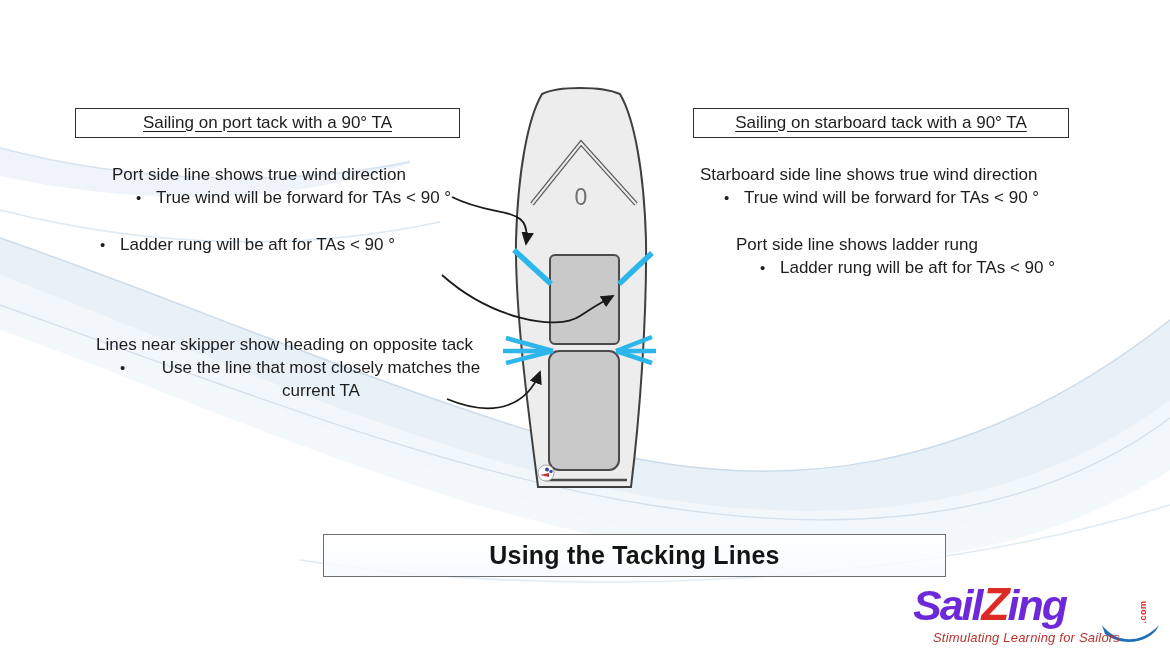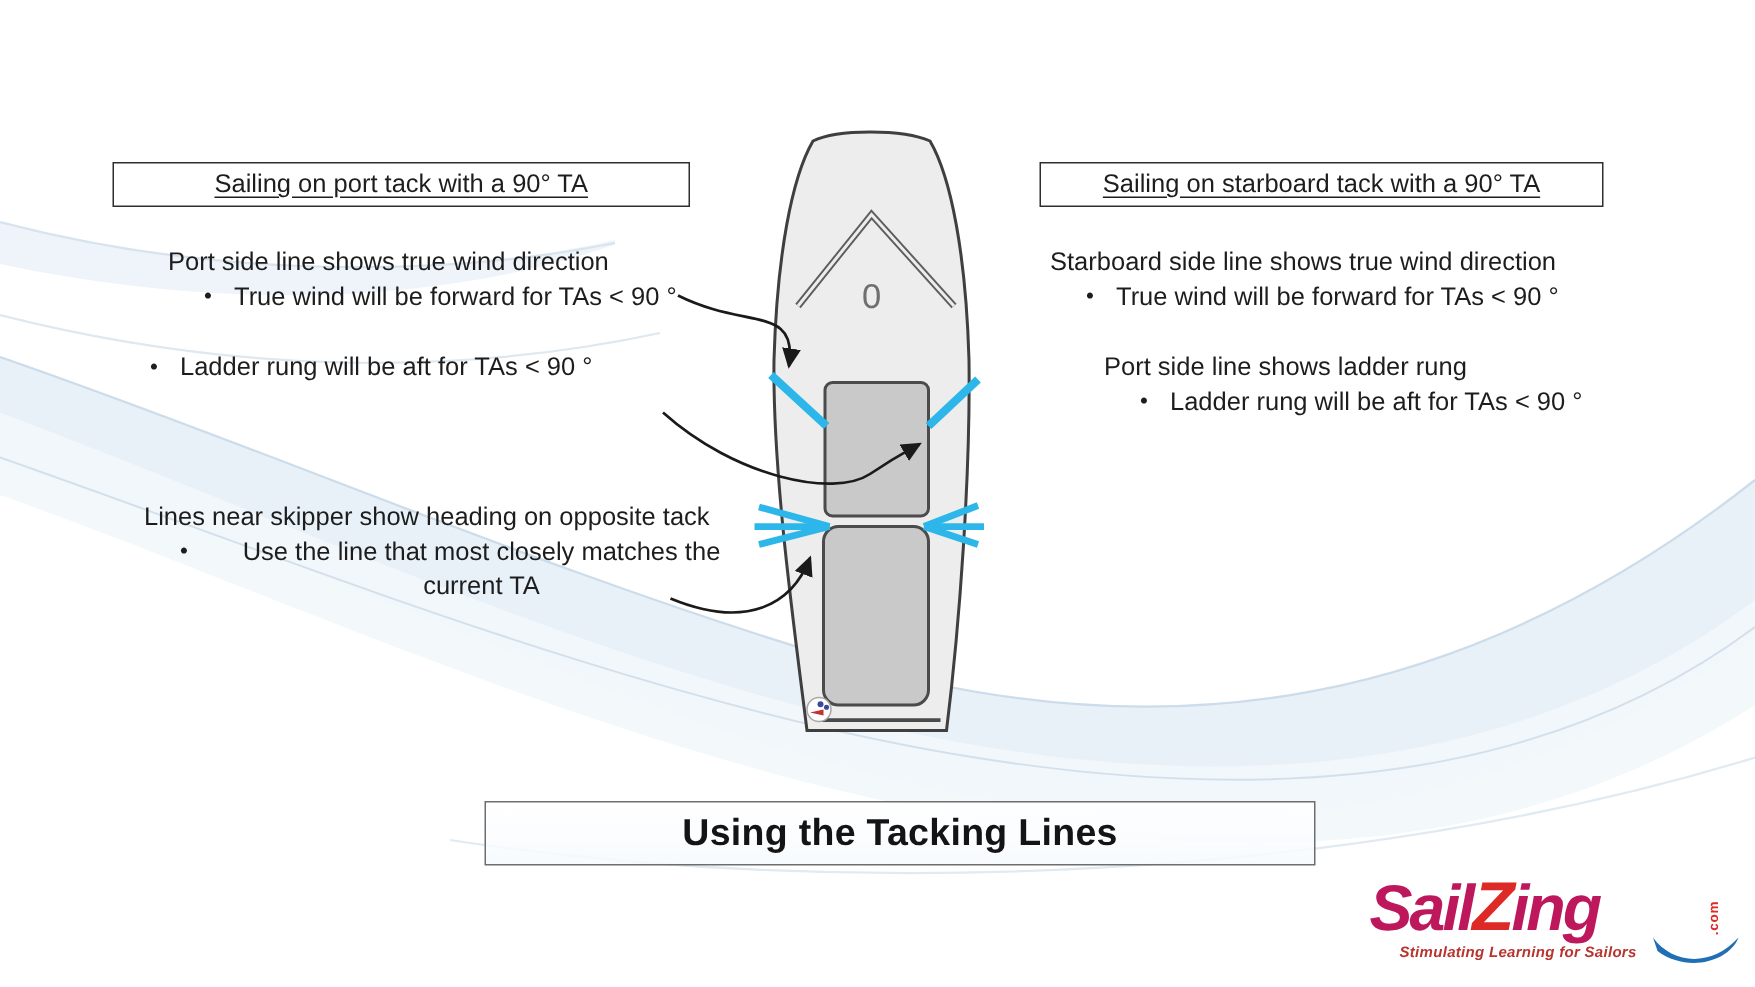--- a/index.html
+++ b/index.html
@@ -22,40 +22,40 @@
   .tbullet{display:flex;padding-left:24px;}
   .bmark{width:20px;flex:0 0 20px;text-align:left;font-size:15px;}
   .btext{max-width:362px;text-align:center;}
   #lblock1{left:76px;top:163px;margin-left:36px;}
   #lblock2{left:76px;top:233px;}
   #lblock3{left:76px;top:333px;margin-left:20px;}
   #rblock1{left:700px;top:163px;}
   #rblock2{left:736px;top:233px;}
   
   #bottom-title{
-    position:absolute;left:323px;top:534px;width:554px;height:43px;box-sizing:border-box;
+    position:absolute;left:323px;top:534px;width:623px;height:43px;box-sizing:border-box;
     border:1.6px solid #6e6e6e;background:linear-gradient(180deg,rgba(255,255,255,.92),rgba(246,250,253,.85));
     display:flex;align-items:center;justify-content:center;
     font-size:25px;font-weight:bold;letter-spacing:.2px;color:#141414;
   }
   
   #logo{position:absolute;left:905px;top:583px;width:260px;height:66px;}
   .logo-text{
     position:absolute;left:8px;top:-2px;white-space:nowrap;
     font-size:43px;font-weight:bold;font-style:italic;letter-spacing:-2px;line-height:46px;
   }
-  .logo-blue{color:#be185d;}
+  .logo-blue{color:#6d28d9;}
   .logo-red{color:#dd2a26;}
   .logo-z{font-size:46px;}
   .logo-com{
     position:absolute;left:226px;top:24px;font-size:9px;font-weight:bold;color:#dd2a26;
     transform:rotate(-90deg);transform-origin:center;letter-spacing:.5px;
   }
   .logo-tagline{
-    position:absolute;left:28px;top:47px;font-size:10px;font-weight:bold;font-style:italic;
+    position:absolute;left:28px;top:47px;font-size:13px;font-weight:normal;font-style:italic;
     color:#b8342f;letter-spacing:.2px;white-space:nowrap;
   }
   .logo-swoosh{position:absolute;left:196px;top:38px;}
 </style>
 </head>
 <body>
 
 <div id="slide">
 
   <svg class="layer" viewBox="0 0 1170 658" aria-hidden="true">

